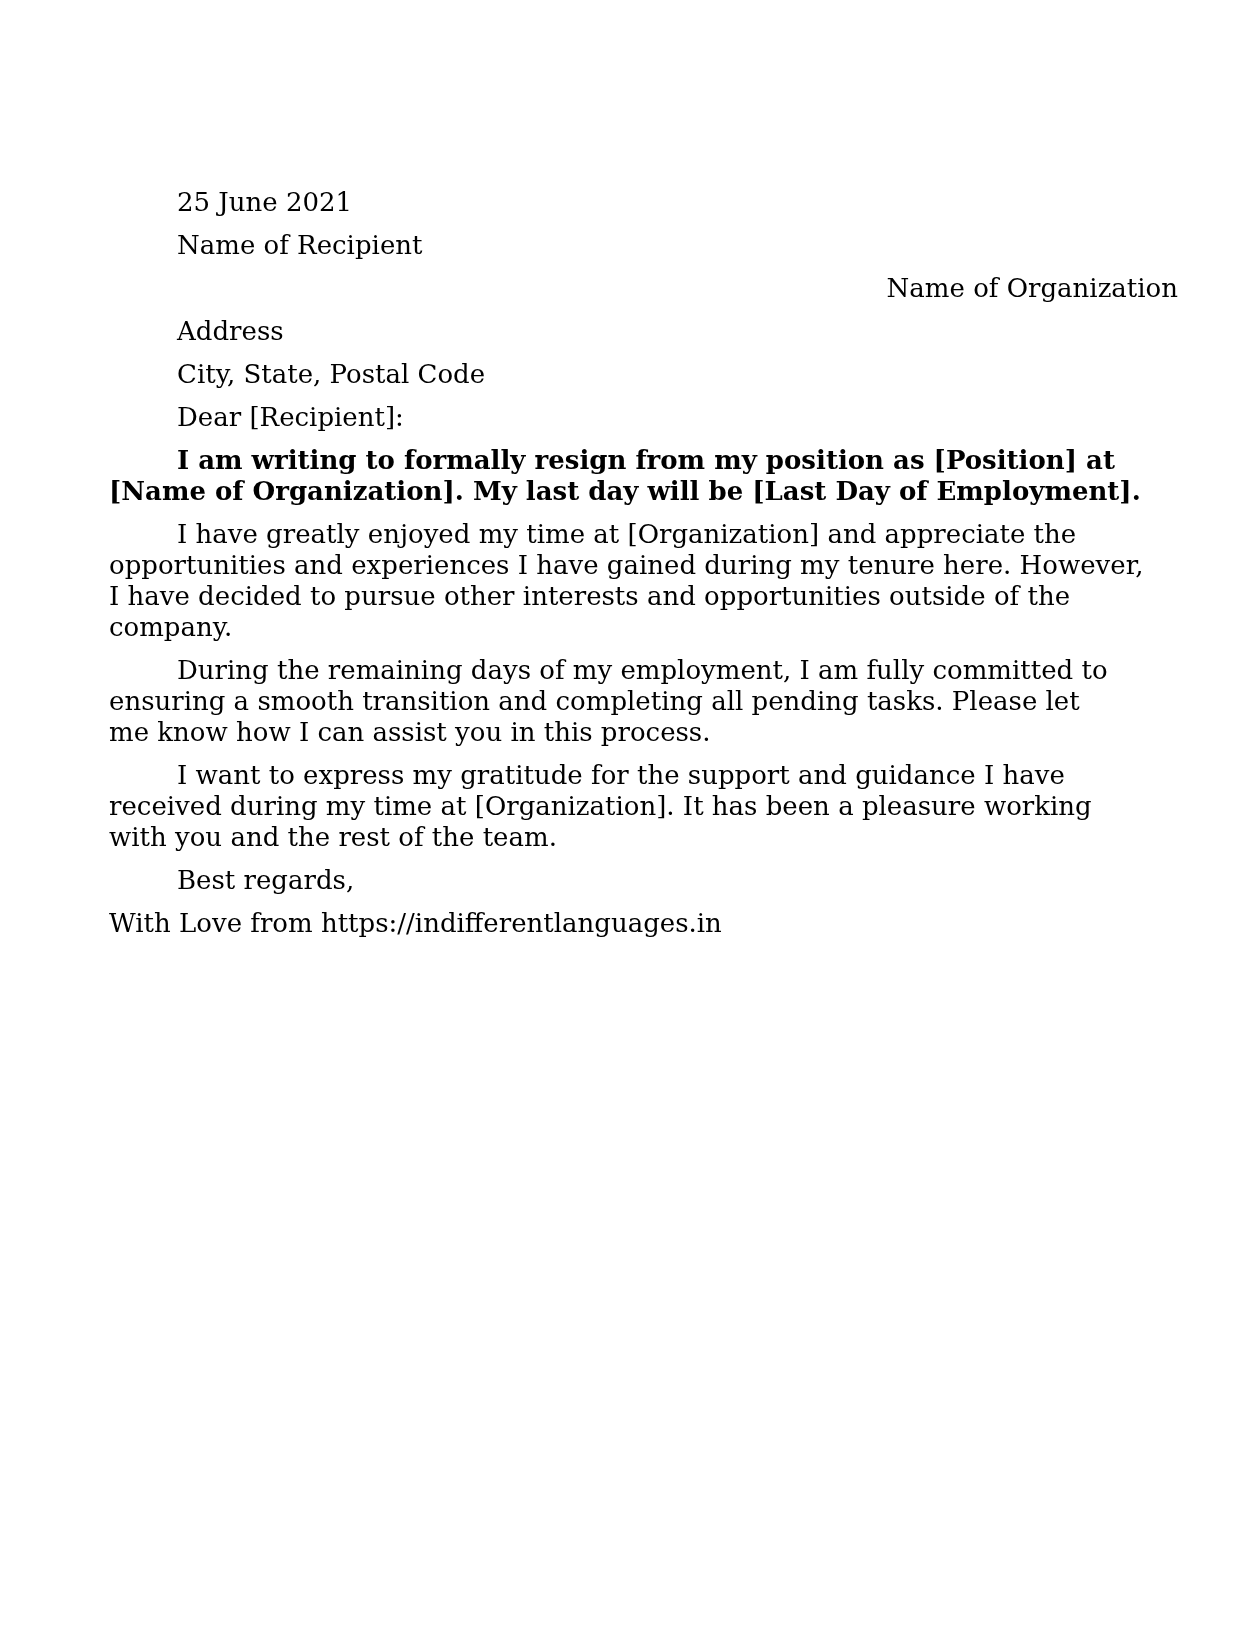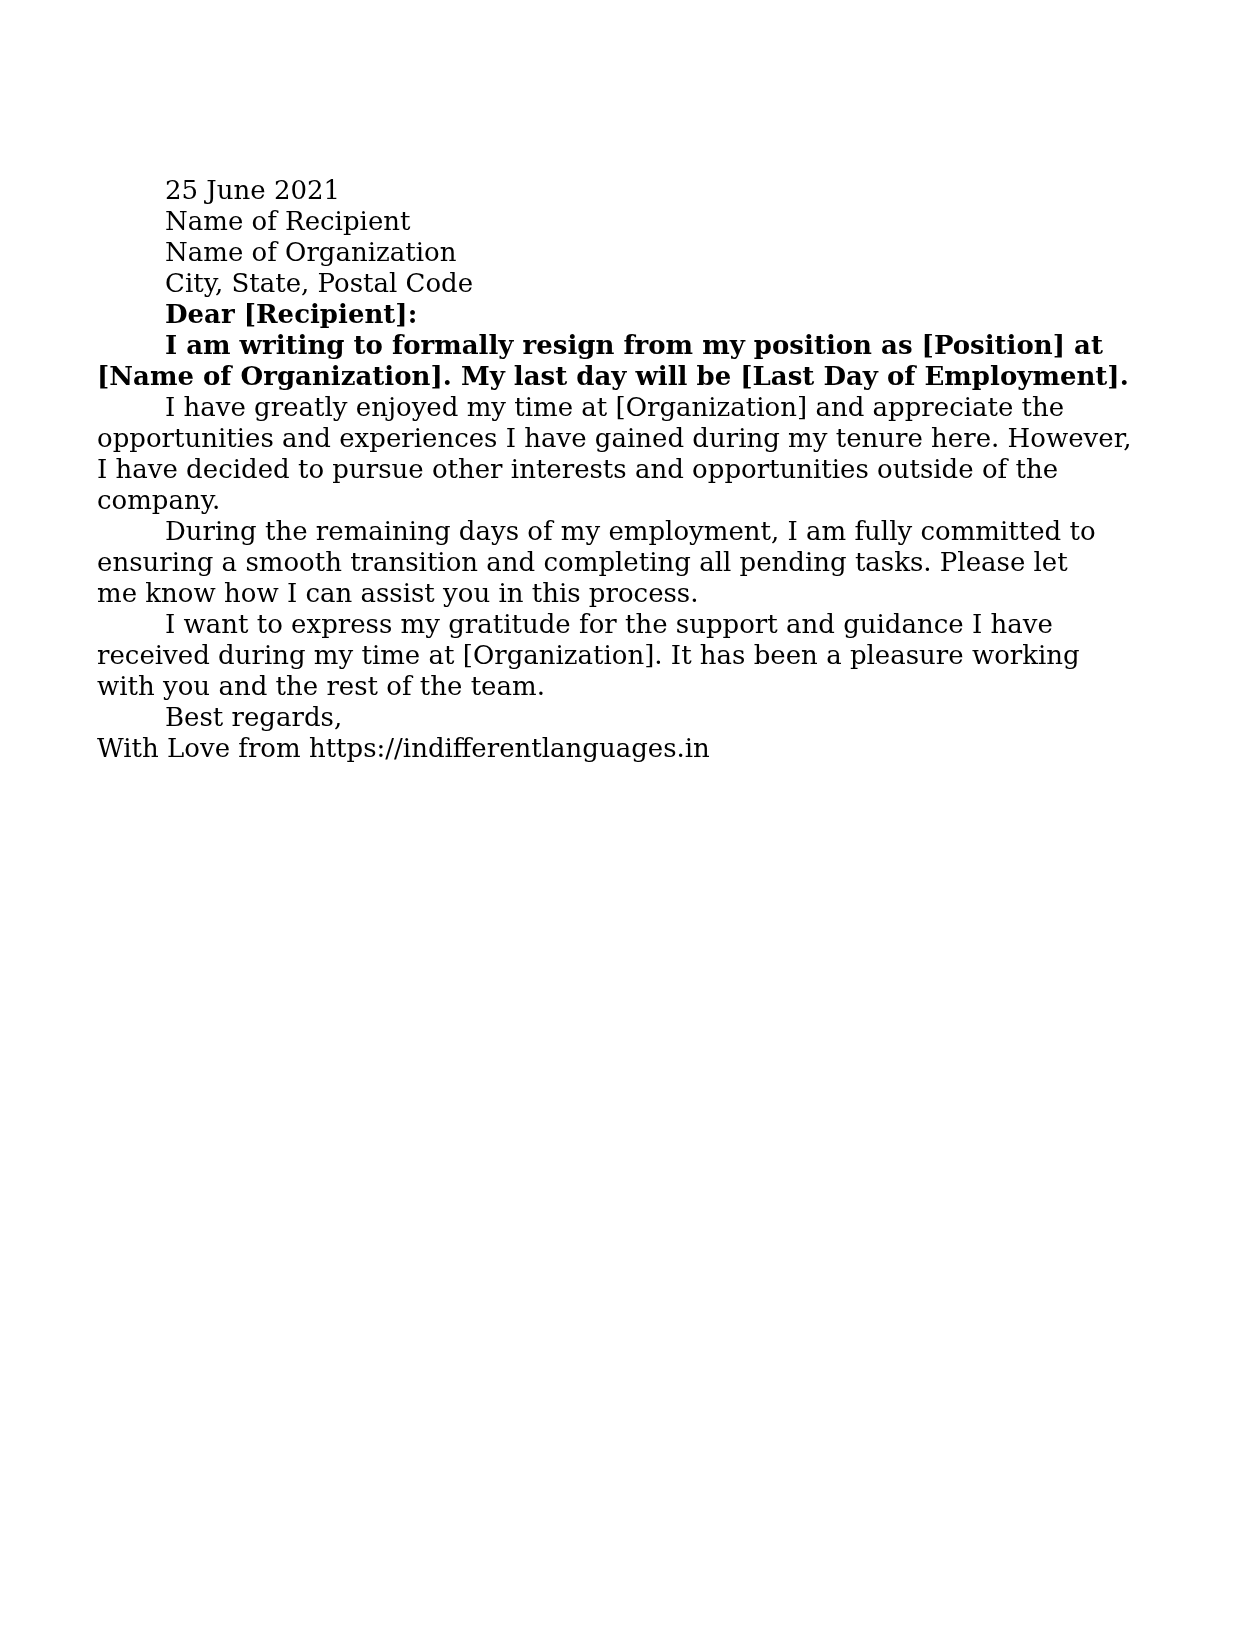--- a/index.html
+++ b/index.html
@@ -14,53 +14,54 @@
     background: #ffffff;
     overflow: hidden;
     font-family: "DejaVu Serif", serif;
     font-size: 26px;
     line-height: 31px;
     color: #000000;
     box-sizing: border-box;
     padding: 175px 50px 0 97px;
   }
   .page p {
-    margin: 0;
+    margin: 12px;
     padding: 0;
     white-space: pre-line; 
   }
   .indent { text-indent: 68px; }
 
   .date        { margin-bottom: 27px; }
   .rcpt-name   { margin-bottom: 24px; }
-  .rcpt-org    { margin-bottom: 23px; }
+  .rcpt-org    { margin-bottom: 23px; text-align: right; }
   .rcpt-addr   { margin-bottom: 24px; }
   .rcpt-city   { margin-bottom: 62px; }
   .subject     { margin-bottom: 37px; }
-  .salutation  { margin-bottom: 56px; font-weight: bold; }
+  .salutation  { margin-bottom: 56px; }
   .para-1      { margin-bottom: 53px; font-weight: bold; }
   .para-2      { margin-bottom: 55px; }
   .para-3      { margin-bottom: 52px; }
   .para-4      { margin-bottom: 53px; }
   .para-5      { margin-bottom: 53px; }
   .closing     { margin-bottom: 53px; }
   .signature   { margin-bottom: 71px; }
   .footer      { margin-bottom: 0; }
 </style>
 </head>
 <body>
 
 <div class="page">
 
   <p class="date indent">25 June 2021</p>
 
   <p class="rcpt-name indent">Name of Recipient</p>
 
   <p class="rcpt-org indent">Name of Organization</p>
 
+  <p class="rcpt-addr indent">Address</p>
 
   <p class="rcpt-city indent">City, State, Postal Code</p>
 
 
   <p class="salutation indent">Dear [Recipient]:</p>
 
   <p class="para-1 indent">I am writing to formally resign from my position as [Position] at
 [Name of Organization]. My last day will be [Last Day of Employment].</p>
 
   <p class="para-2 indent">I have greatly enjoyed my time at [Organization] and appreciate the

